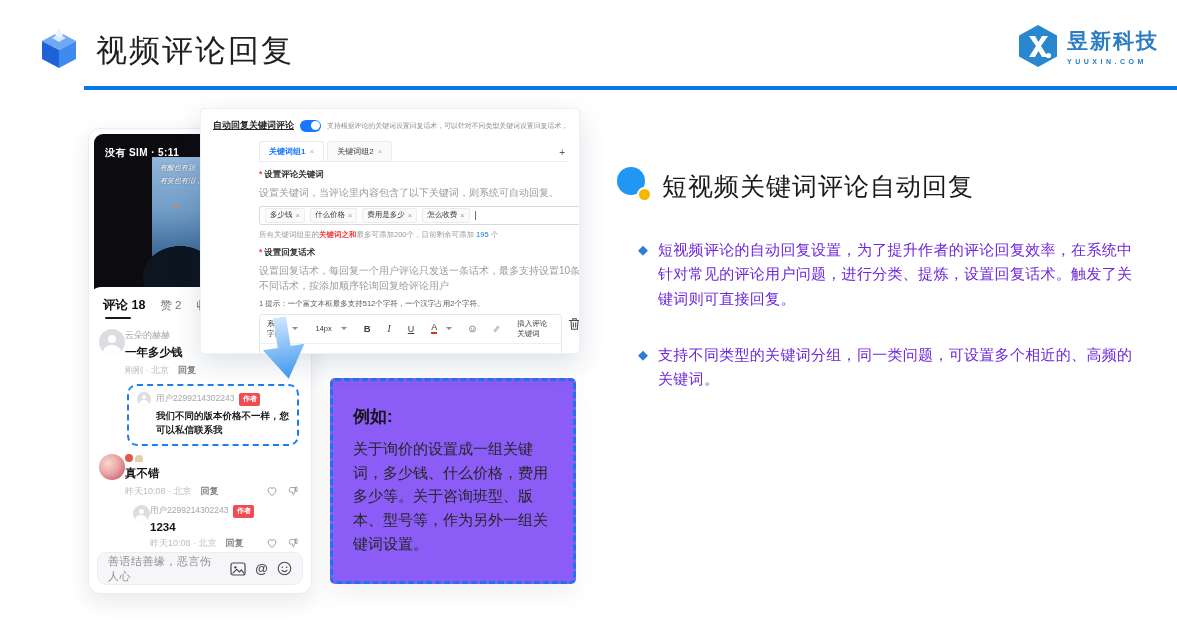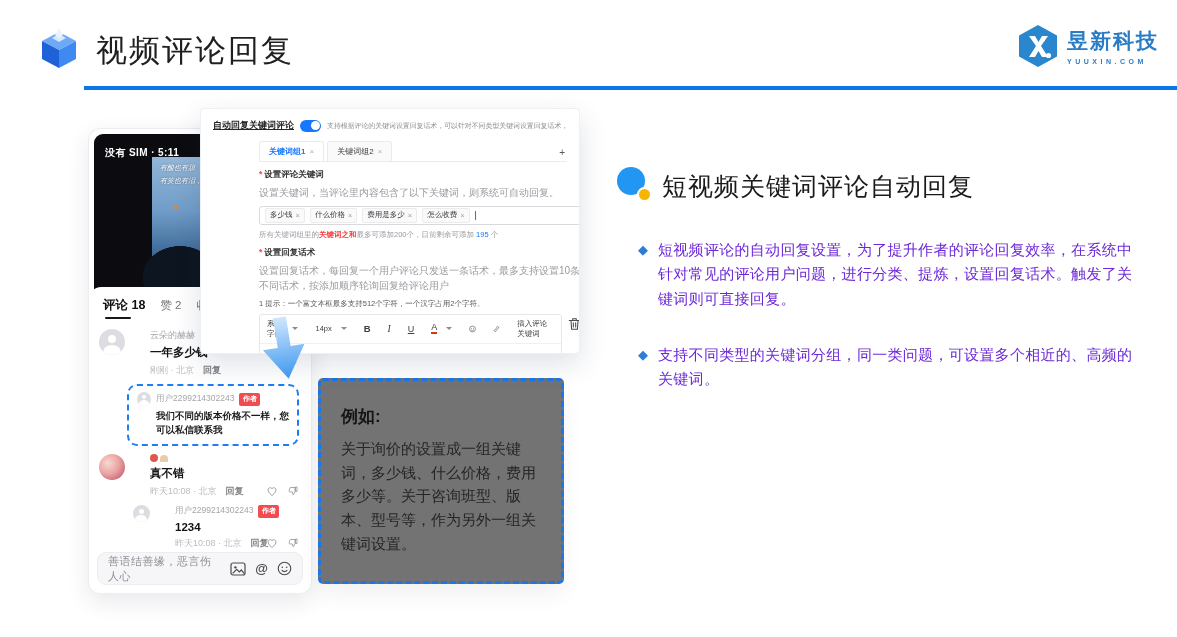--- a/index.html
+++ b/index.html
@@ -27,21 +27,21 @@
   .v-caption { position:absolute; left:8px; top:5px; color:#fff; font-size:7px; line-height:1.8; font-style:italic;
                text-shadow:0 0 2px rgba(0,0,0,.5); white-space:nowrap; }
   .dot { position:absolute; border-radius:50%; background:#e8862f; }
   .silhouette { position:absolute; left:-14px; bottom:-18px; width:84px; height:70px; border-radius:50%;
                 background:radial-gradient(ellipse at center,#0d1520 62%,rgba(13,21,32,0) 63%); }
   .sheet { position:absolute; left:0; right:0; top:158px; bottom:0; background:#fff; border-radius:12px; padding:10px 10px 0 10px; }
   .p-tabs { display:flex; gap:15px; align-items:baseline; margin-bottom:10px; padding-left:4px; }
   .p-tab { font-size:11.5px; color:#76767c; }
   .p-tab.active { font-size:12.5px; font-weight:bold; color:#101014; position:relative; padding-bottom:5px; }
   .p-tab.active::after { content:""; position:absolute; left:2px; bottom:0; width:26px; height:2.5px; background:#18181c; border-radius:2px; }
-  .c-row { display:flex; gap:25px; position:relative; margin-bottom:7px; }
+  .c-row { display:flex; gap:0; position:relative; margin-bottom:7px; }
   .avatar { width:26px; height:26px; border-radius:50%; background:#dcdce2; position:relative; overflow:hidden; flex:none; }
   .avatar::before { content:""; position:absolute; left:9px; top:6px; width:8px; height:8px; border-radius:50%; background:#fff; }
   .avatar::after { content:""; position:absolute; left:4px; top:16px; width:18px; height:14px; border-radius:50%; background:#fff; }
   .avatar.photo { background:radial-gradient(circle at 35% 35%,#f6d9cf 0%,#eba4a4 45%,#c96a77 80%); }
   .avatar.photo::before,.avatar.photo::after { display:none; }
   .avatar.sm { width:14px; height:14px; }
   .avatar.sm::before { left:5px; top:3px; width:4px; height:4px; }
   .avatar.sm::after { left:2px; top:8px; width:10px; height:8px; }
   .c-name { font-size:9px; color:#a6a6ab; }
   .c-text { font-size:11.5px; font-weight:600; color:#141418; margin-top:3px; }
@@ -104,21 +104,21 @@
   .tb-u { text-decoration:underline; font-size:9px; }
   .tb-a { font-size:9px; border-bottom:2px solid #d4380d; line-height:1; }
   .tb-ins { font-size:7.5px; }
   .editor-content { padding:8px 8px 34px; font-size:8px; font-weight:bold; color:#333; }
   .trash { flex:none; margin-top:3px; }
 
   
   .big-arrow { position:absolute; left:258px; top:317px; width:52px; height:64px; z-index:6; transform:rotate(-9deg); }
 
   
-  .example { position:absolute; left:318px; top:378px; width:246px; height:206px; background:#737373;
+  .example { position:absolute; left:330px; top:378px; width:246px; height:206px; background:#8b5cf6;
              border:3px dashed #1b76e8; border-radius:5px; box-shadow:0 12px 22px rgba(0,0,0,.05);
              padding:24px 20px 0; z-index:4; }
   .ex-title { font-size:17px; font-weight:bold; color:#141414; margin-bottom:9px; }
   .ex-body { font-size:15px; color:#262626; line-height:1.58; }
 
   
   .rs-icon { position:absolute; left:617px; top:167px; width:36px; height:36px; }
   .rs-big { position:absolute; left:0; top:0; width:28px; height:28px; border-radius:50%; background:#2196f3; }
   .rs-small { position:absolute; right:1px; bottom:1px; width:15px; height:15px; border-radius:50%; background:#f7b500; border:2px solid #fff; }
   .rs-title { position:absolute; left:662px; top:170px; font-size:25px; color:#1a1a1a; font-weight:500; letter-spacing:1px; }

